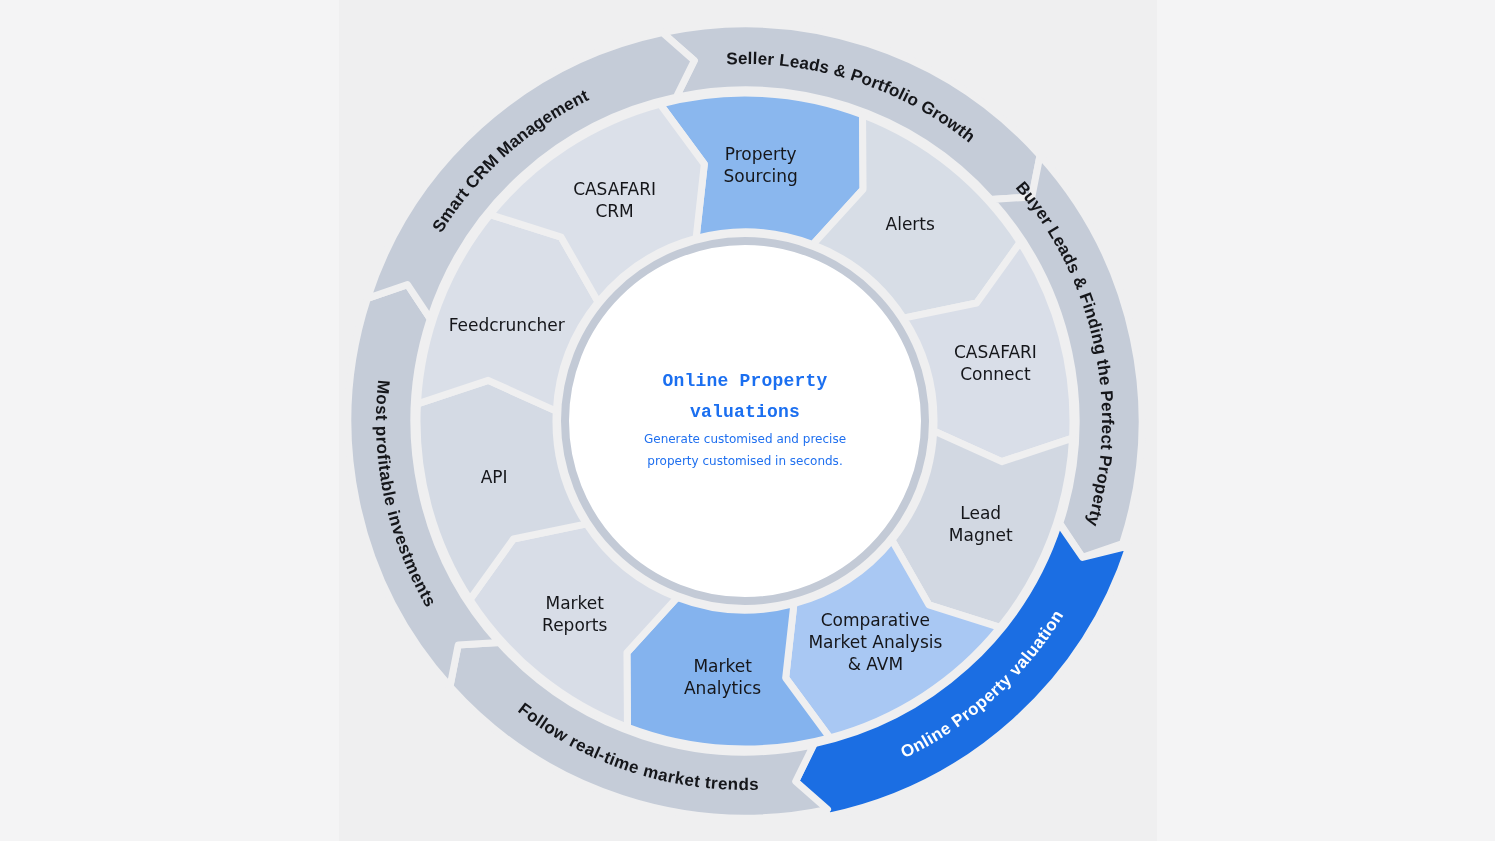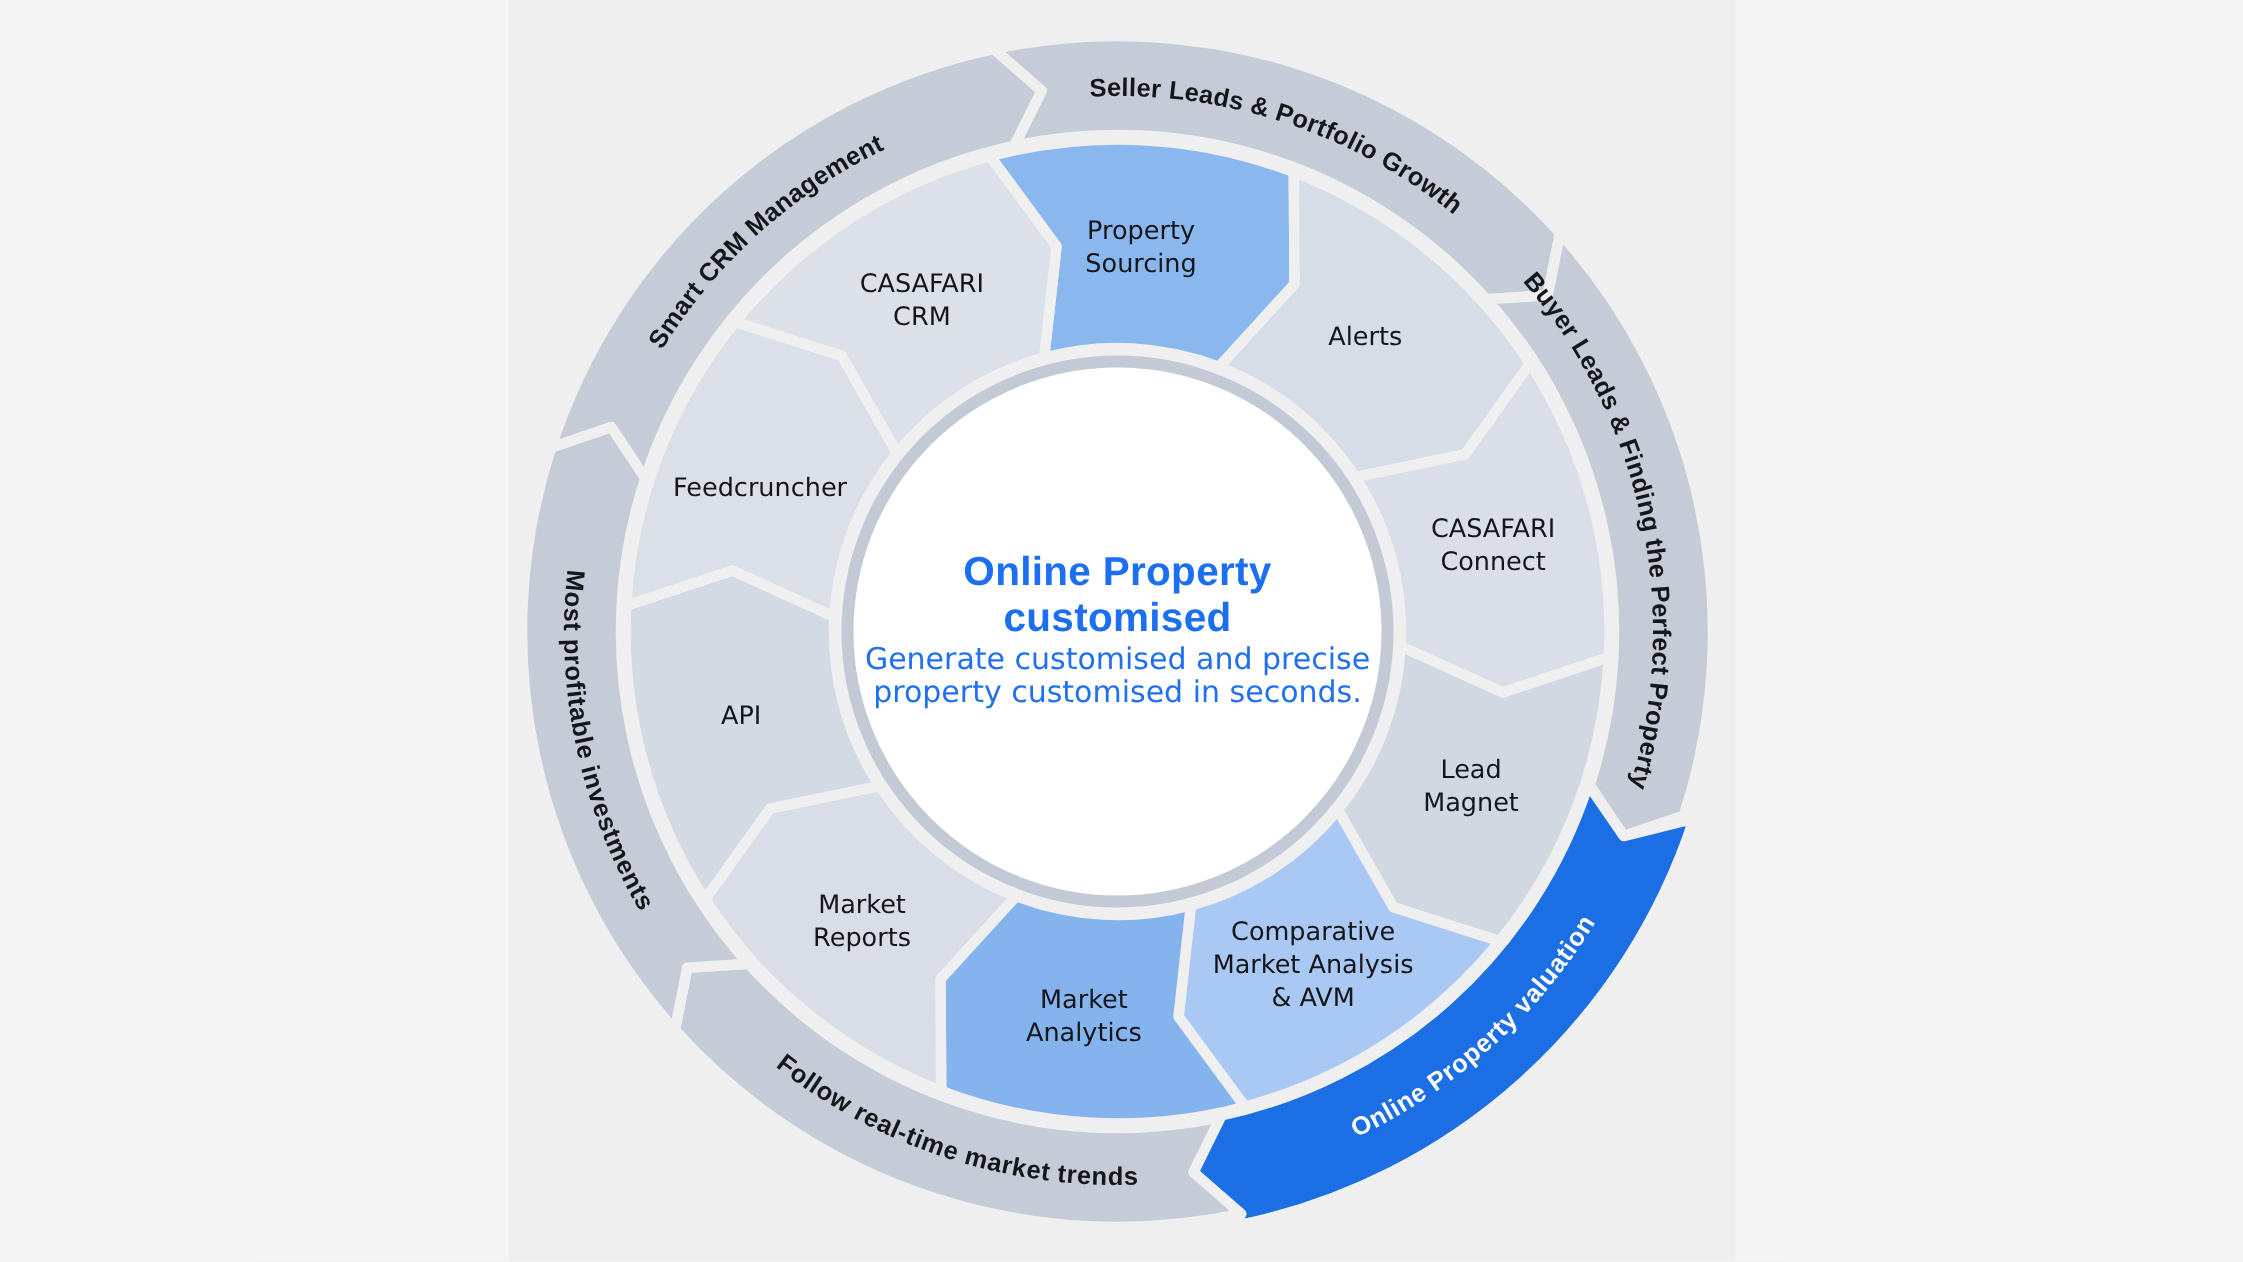--- a/index.html
+++ b/index.html
@@ -20,26 +20,26 @@
     font-size:17px;font-weight:700;letter-spacing:0.3px;
     text-anchor:middle;dominant-baseline:central;
   }
   .outer-label textPath{dominant-baseline:central;}
   .center-text{
     position:absolute;left:745px;top:421px;
     transform:translate(-50%,-52%);
     width:370px;text-align:center;pointer-events:none;
   }
   .center-title{
-    font-family:Liberation Sans, sans-serif;
-    font-size:27px;font-weight:700;line-height:31px;letter-spacing:0.2px;
+    font-family:Liberation Mono, monospace;
+    font-size:18px;font-weight:700;line-height:31px;letter-spacing:0.2px;
   }
   .center-subtitle{
     font-family:"DejaVu Sans", sans-serif;
-    font-size:20px;font-weight:400;line-height:22px;
+    font-size:12px;font-weight:400;line-height:22px;
   }
 </style>
 </head>
 <body style="background: rgb(244, 244, 245);">
 
 <div class="panel" style="background: rgb(239, 239, 240);"></div>
 
 <svg id="wheel-svg" viewBox="0 0 1495 841">
   <defs>
       <path d="M 669.53 65.93 A 363 363 0 0 1 1014.76 178.11" id="tp-seller-leads-portfolio-growth" fill="none"></path>
@@ -86,15 +86,15 @@
       <text class="inner-label" fill="#15161a"><tspan x="875.4" y="626.4">Comparative</tspan><tspan x="875.4" y="648.4">Market Analysis</tspan><tspan x="875.4" y="670.4">&amp; AVM</tspan></text>
       <text class="inner-label" fill="#15161a"><tspan x="722.6" y="672.0">Market</tspan><tspan x="722.6" y="694.0">Analytics</tspan></text>
       <text class="inner-label" fill="#15161a"><tspan x="574.7" y="608.5">Market</tspan><tspan x="574.7" y="630.5">Reports</tspan></text>
       <text class="inner-label" fill="#15161a"><tspan x="494.1" y="482.6">API</tspan></text>
       <text class="inner-label" fill="#15161a"><tspan x="506.7" y="330.7">Feedcruncher</tspan></text>
       <text class="inner-label" fill="#15161a"><tspan x="614.6" y="194.6">CASAFARI</tspan><tspan x="614.6" y="216.6">CRM</tspan></text>
     </g>
 </svg>
 
 <div class="center-text">
-  <div class="center-title" id="center-title" style="color: rgb(27, 111, 240);"><span>Online Property</span><br><span>customised</span></div>
+  <div class="center-title" id="center-title" style="color: rgb(27, 111, 240);"><span>Online Property</span><br><span>valuations</span></div>
   <div class="center-subtitle" id="center-subtitle" style="color: rgb(32, 112, 239);"><span>Generate customised and precise</span><br><span>property customised in seconds.</span></div>
 </div>
 
 </body></html>

